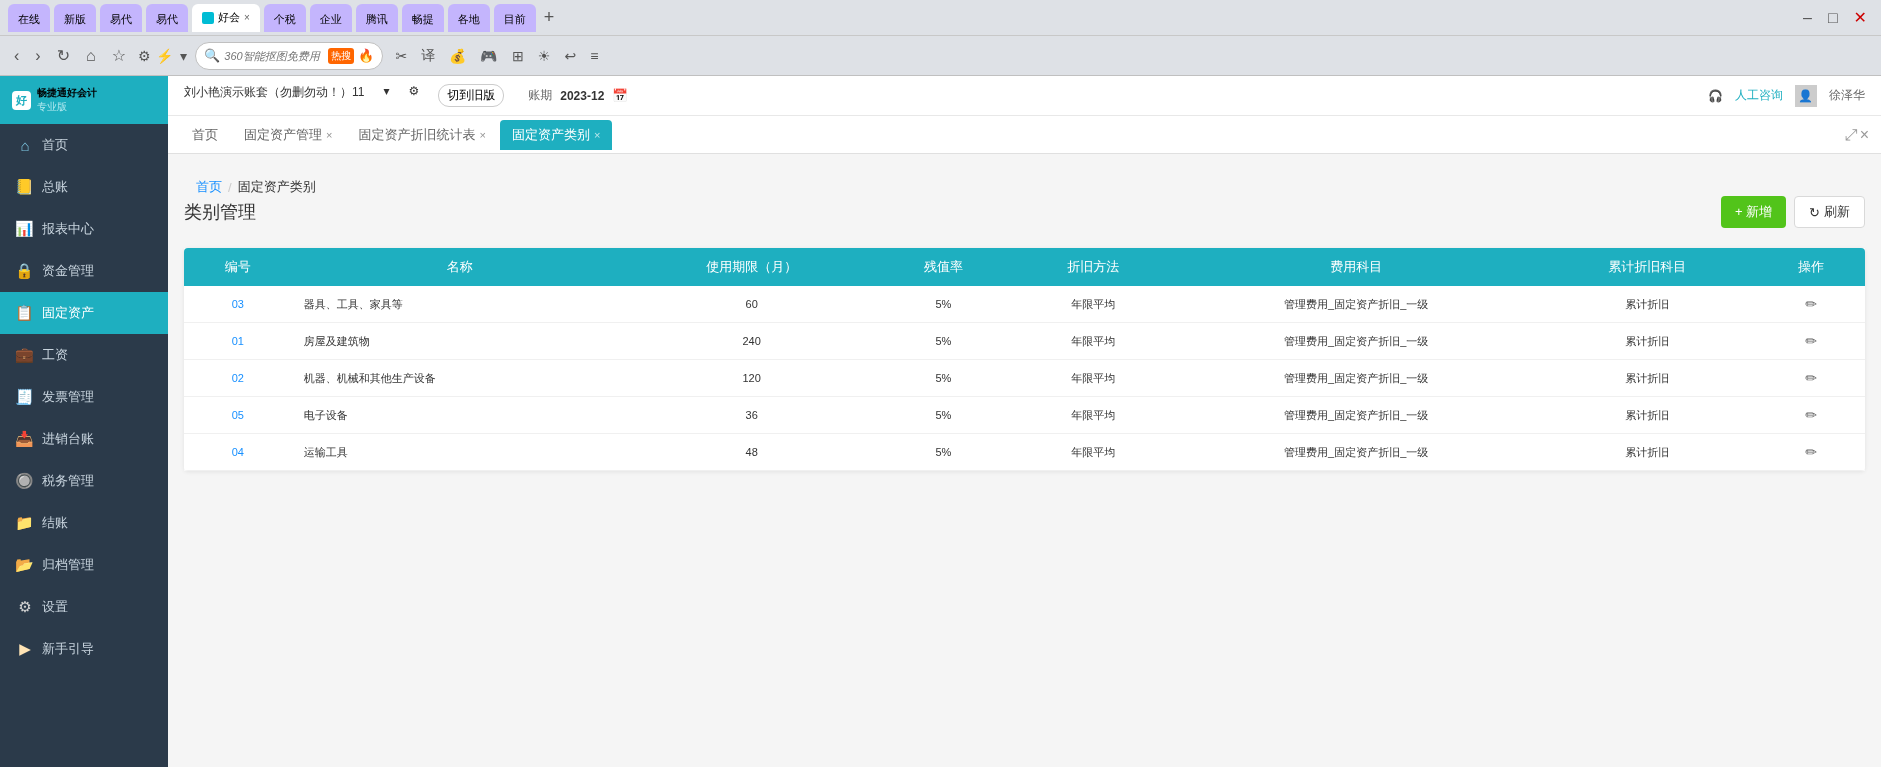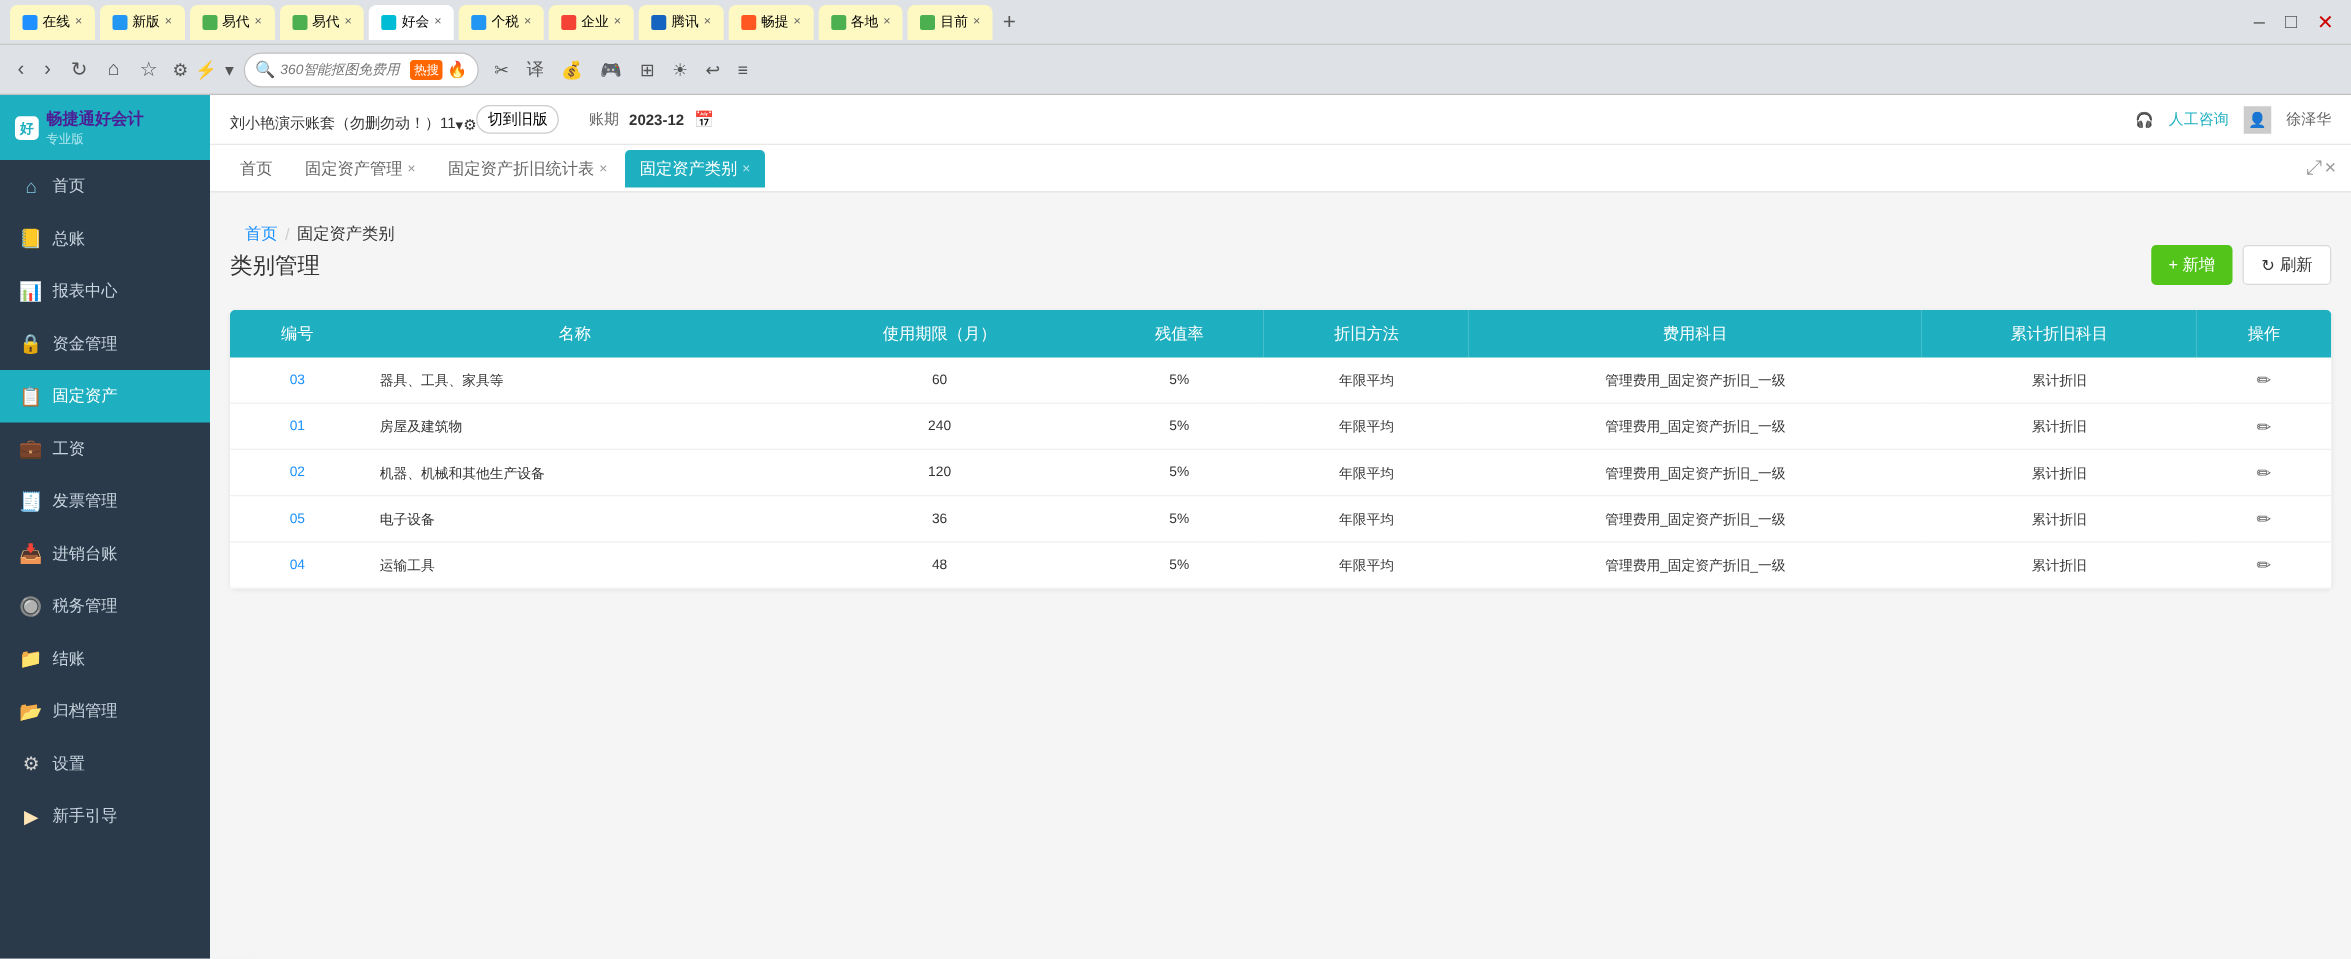--- a/index.html
+++ b/index.html
@@ -2,39 +2,39 @@
 <html><head>
   <meta charset="utf-8">
   <style>
     * { margin: 0; padding: 0; box-sizing: border-box; }
     body { font-family: 'Microsoft YaHei', Arial, sans-serif; font-size: 13px; background: #f0f2f5; overflow: hidden; }
 
     
     .browser-chrome { background: #dee1e6; height: 36px; display: flex; align-items: center; padding: 0 8px; gap: 4px; border-bottom: 1px solid #c8c8c8; }
     .browser-tab { background: #fff; border-radius: 6px 6px 0 0; padding: 4px 10px; font-size: 11px; display: flex; align-items: center; gap: 4px; height: 28px; white-space: nowrap; max-width: 120px; overflow: hidden; }
     .browser-tab.active { background: #fff; }
-    .browser-tab.inactive { background: #fef9c3; }
+    .browser-tab.inactive { background: #c4b5fd; flex-direction: column; }
     .tab-close { color: #666; font-size: 10px; cursor: pointer; }
 
     
     .address-bar-row { background: #dee1e6; height: 40px; display: flex; align-items: center; padding: 0 10px; gap: 8px; border-bottom: 1px solid #c0c0c0; }
     .nav-btn { background: none; border: none; cursor: pointer; color: #555; font-size: 16px; padding: 4px; border-radius: 4px; }
     .address-input { flex: 1; height: 28px; border: 1px solid #c0c0c0; border-radius: 14px; padding: 0 12px; font-size: 12px; background: #fff; color: #333; outline: none; }
     .search-box { display: flex; align-items: center; gap: 4px; background: #fff; border: 1px solid #c0c0c0; border-radius: 14px; padding: 0 8px; height: 28px; min-width: 160px; }
     .search-box input { border: none; outline: none; font-size: 11px; width: 100px; font-style: italic; }
     .hot-tag { background: #ff6600; color: #fff; font-size: 10px; border-radius: 3px; padding: 1px 3px; }
     .toolbar-icons { display: flex; align-items: center; gap: 6px; color: #555; font-size: 14px; }
     .toolbar-icon-btn { background: none; border: none; cursor: pointer; color: #555; font-size: 14px; padding: 2px 4px; }
 
     
     .app-layout { display: flex; height: calc(100vh - 76px); }
 
     
     .app-header { background: #fff; height: 40px; display: flex; align-items: center; padding: 0 16px; border-bottom: 1px solid #e8e8e8; gap: 8px; position: relative; }
-    .app-header .user-info { font-size: 12px; color: #333; display: flex; align-items: flex-end; gap: 0; }
+    .app-header .user-info { font-size: 12px; color: #333; display: flex; align-items: flex-start; gap: 19px; }
     .period-label { font-size: 12px; color: #666; margin-left: 16px; }
     .period-value { font-size: 12px; color: #333; font-weight: bold; }
     .old-version-btn { border: 1px solid #ccc; background: #fff; padding: 2px 8px; font-size: 12px; border-radius: 11px; cursor: pointer; }
     .header-right { margin-left: auto; display: flex; align-items: center; gap: 12px; font-size: 12px; color: #666; }
 
     
     .sidebar { width: 168px; background: #2b3a4a; display: flex; flex-direction: column; flex-shrink: 0; overflow-y: auto; }
     .sidebar-logo { background: #1eafc0; padding: 10px 12px; display: flex; align-items: center; gap: 6px; }
     .sidebar-item { display: flex; align-items: center; gap: 8px; padding: 12px 16px; color: #c8d4de; cursor: pointer; font-size: 13px; transition: background 0.2s; }
     .sidebar-item.active { background: #1eafc0; color: #fff; }
@@ -189,21 +189,21 @@
       <button class="toolbar-icon-btn">≡</button>
     </div>
   </div>
 
   <div class="app-layout">
 
     <div class="sidebar">
       <div class="sidebar-logo">
         <span style="background:#fff;color:#1eafc0;border-radius:4px;padding:2px 4px;font-size:11px;font-weight:bold;">好</span>
         <div>
-          <div style="color:#4c1d95;font-size:13px;font-weight:bold;text-align:right;">畅捷通好会计</div>
+          <div style="color:#000000;font-size:10px;font-weight:bold;text-align:right;">畅捷通好会计</div>
           <div style="color:#b0e8ef;font-size:10px;">专业版</div>
         </div>
       </div>
 
       <div class="sidebar-item">
         <span class="sidebar-item-icon icon-home">⌂</span>
         <span>首页</span>
       </div>
       <div class="sidebar-item">
         <span class="sidebar-item-icon icon-ledger">📒</span>

